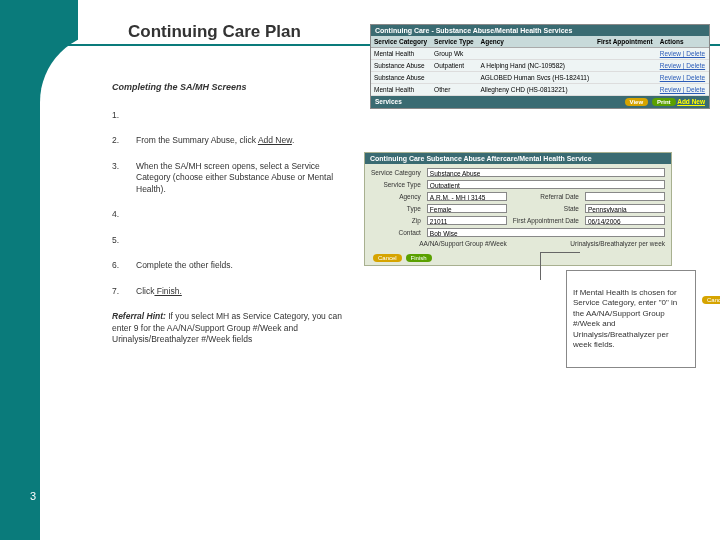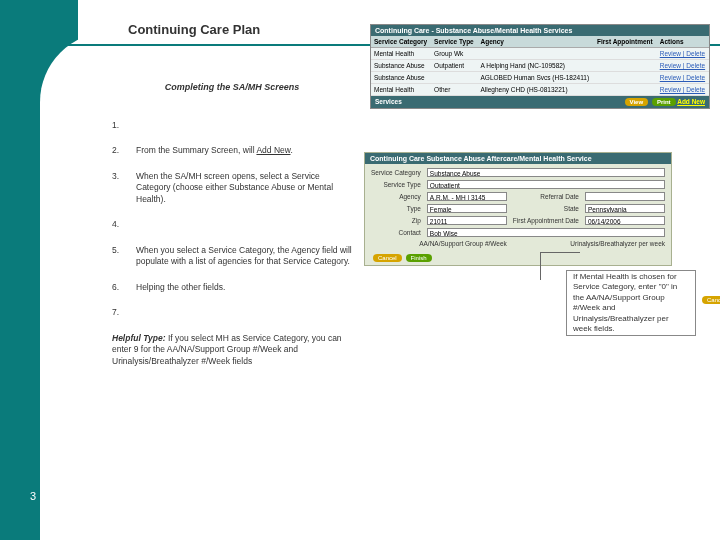--- a/index.html
+++ b/index.html
@@ -27,36 +27,35 @@
   .teal-line {
     position: absolute;
     left: 40px; top: 44px;
     width: 680px;
     height: 2px;
     background: #0a7b7b;
   }
   .page-title {
     position: absolute;
     left: 128px; top: 22px;
-    font-size: 13px;
+    font-size: 17px;
     font-weight: bold;
     color: #333;
   }
   .content {
     position: absolute;
     left: 112px; top: 82px;
     width: 240px;
   }
   .subtitle {
     font-size: 9px;
     font-weight: bold;
     font-style: italic;
     color: #333;
-    margin-bottom: 28px;
-    text-align: center;
+    margin-bottom: 18px;
   }
   .step {
     display: flex;
     font-size: 8.5px;
     color: #333;
     line-height: 1.35;
     margin-bottom: 14px;
   }
   .step-num {
     width: 24px;
@@ -171,21 +170,21 @@
     text-align: left;
   }
 
   
   .callout {
     position: absolute;
     left: 566px; top: 270px;
     width: 130px;
     background: #fff;
     border: 1px solid #888;
-    padding: 1px 6px;
+    padding: 17px 6px;
     font-size: 8px;
     line-height: 1.3;
     color: #333;
   }
   .callout-line {
     position: absolute;
     left: 540px; top: 252px;
     width: 40px; height: 28px;
     border-top: 1px solid #666;
     border-left: 1px solid #666;
@@ -209,49 +208,51 @@
 <div class="content">
   <div class="subtitle">Completing the SA/MH Screens</div>
 
   <div class="step">
     <div class="step-num">1.</div>
   </div>
 
   <div class="step">
     <div class="step-num">2.</div>
     <div class="step-text">
-      <span>From the Summary Screen, will </span><span class="under">Add New</span><span>.</span>
+      <span>From the Summary Abuse, click </span><span class="under">Add New</span><span>.</span>
     </div>
   </div>
 
   <div class="step">
     <div class="step-num">3.</div>
     <div class="step-text">When the SA/MH screen opens, select a Service Category (choose either Substance Abuse or Mental Health).</div>
   </div>
 
   <div class="step">
     <div class="step-num">4.</div>
   </div>
 
   <div class="step">
     <div class="step-num">5.</div>
-    <div class="step-text">When you select a Service Category, the Agency field will populate with a list of agencies for that Service Category.</div>
   </div>
 
   <div class="step">
     <div class="step-num">6.</div>
-    <div class="step-text">Helping the other fields.</div>
+    <div class="step-text">Complete the other fields.</div>
   </div>
 
   <div class="step">
     <div class="step-num">7.</div>
+    <div class="step-text">
+      <span>Click</span><span class="under"> Finish.</span>
+    </div>
   </div>
 
   <div class="hint">
-    <span class="hint-label">Helpful Type:</span><span>  If you select MH as Service Category, you can enter 9 for the AA/NA/Support Group #/Week and Urinalysis/Breathalyzer #/Week fields</span>
+    <span class="hint-label">Referral Hint:</span><span>  If you select MH as Service Category, you can enter 9 for the AA/NA/Support Group #/Week and Urinalysis/Breathalyzer #/Week fields</span>
   </div>
 </div>
 
 <div class="page-num">3</div>
 
 <div class="shot1">
   <div class="bar">Continuing Care - Substance Abuse/Mental Health Services</div>
   <table>
     <tbody>
         <tr>

